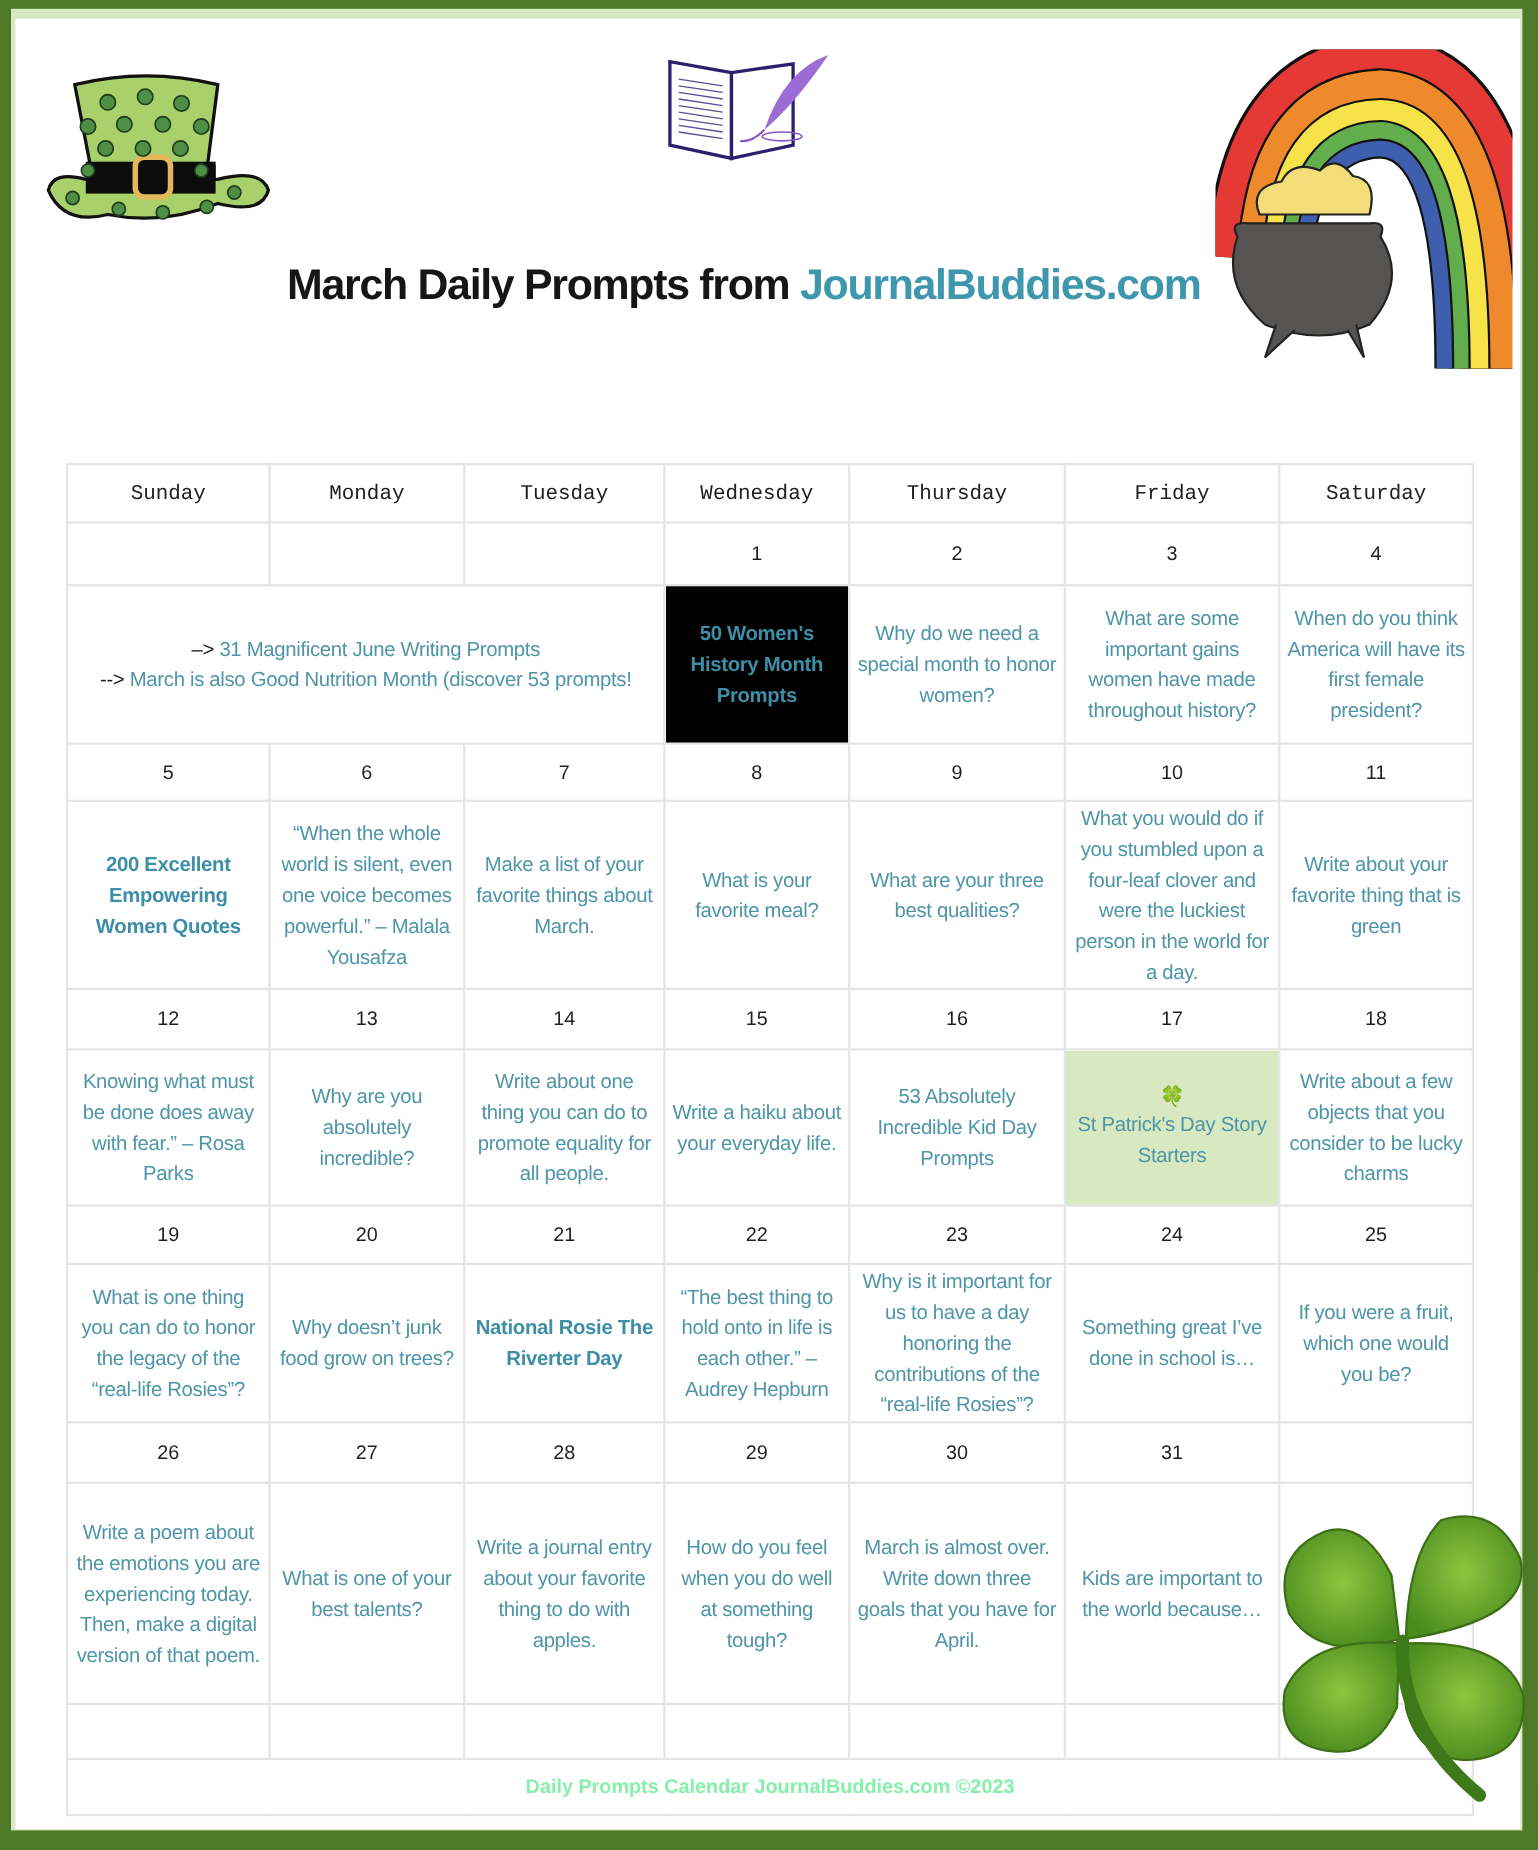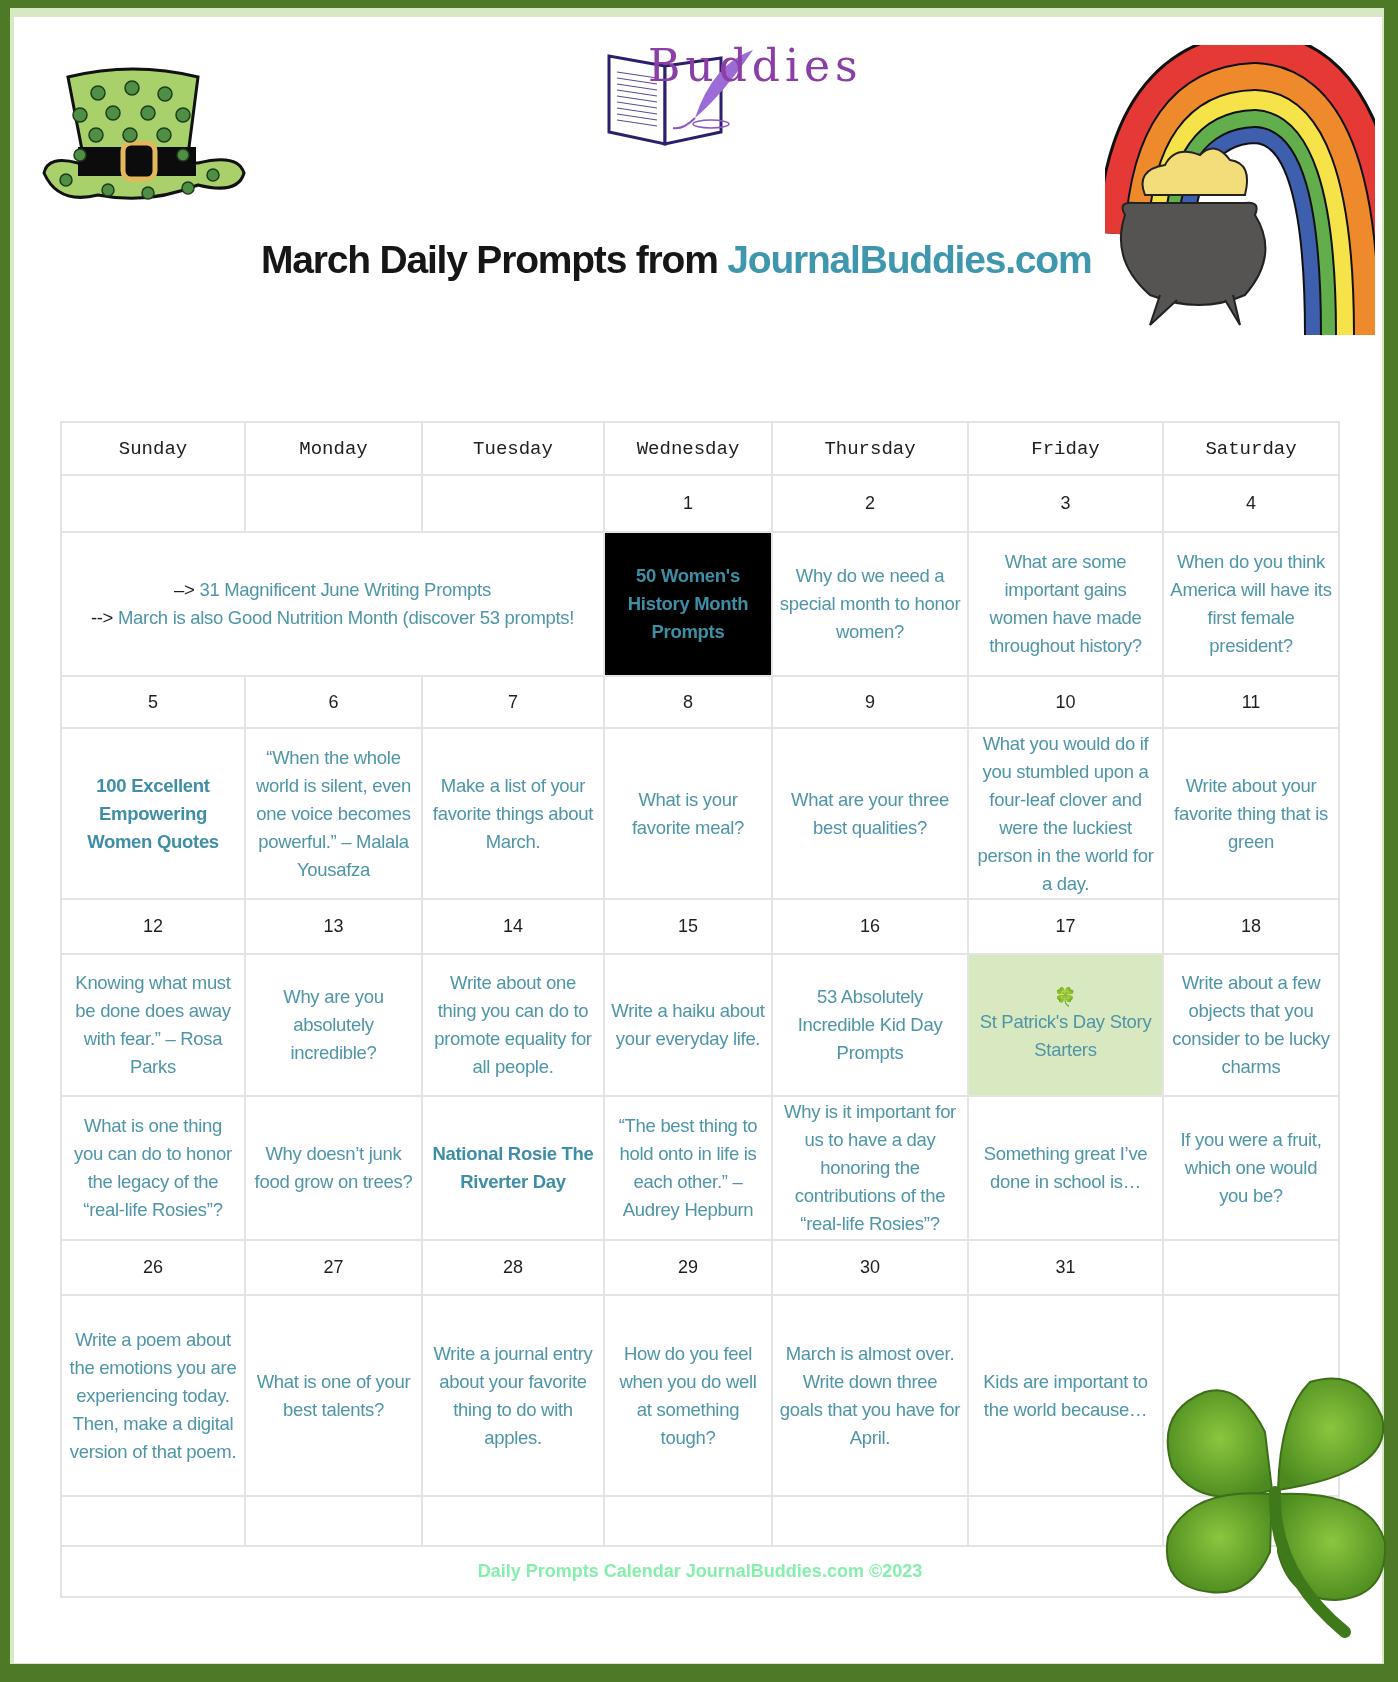--- a/index.html
+++ b/index.html
@@ -74,21 +74,20 @@
       <line x1="14" y1="58" x2="54" y2="64"></line>
     <line x1="14" y1="64" x2="54" y2="70"></line>
       <line x1="14" y1="70" x2="54" y2="76"></line>
       <line x1="14" y1="76" x2="54" y2="82"></line>
   </g>
   <path d="M150 6 Q110 20 92 74 Q120 50 150 6Z" fill="#9b6bd6"></path>
   <path d="M92 74 Q80 86 70 84" stroke="#8e55c8" stroke-width="2" fill="none"></path>
   <ellipse cx="108" cy="80" rx="18" ry="4" fill="none" stroke="#8e55c8" stroke-width="1.5"></ellipse>
 </svg>
 <div class="logo-text">
-  <span class="l2">Buddies</span>
 </div>
 
 <div class="title"><span>March Daily Prompts from </span><span class="accent">JournalBuddies.com</span></div>
 
 <svg class="rainbow" viewBox="0 0 275 300">
   <g fill="none" stroke-linecap="butt">
     <path d="M30 190 Q40 30 150 25 Q265 30 265 290" stroke="#111" stroke-width="78"></path>
     <path d="M30 190 Q40 30 150 25 Q265 30 265 290" stroke="#e53935" stroke-width="72"></path>
     <path d="M44 190 Q52 46 150 42 Q250 46 250 290" stroke="#111" stroke-width="50"></path>
     <path d="M44 190 Q52 46 150 42 Q250 46 250 290" stroke="#ef8a2c" stroke-width="46"></path>
@@ -149,21 +148,21 @@
   <tr class="date-row" style="height:52px">
     <td>5</td>
     <td>6</td>
     <td>7</td>
     <td>8</td>
     <td>9</td>
     <td>10</td>
     <td>11</td>
   </tr>
   <tr style="height:171px">
-    <td class="prompt bold">100 Excellent Empowering Women Quotes</td>
+    <td class="prompt bold">200 Excellent Empowering Women Quotes</td>
     <td class="prompt">“When the whole world is silent, even one voice becomes powerful.” – Malala Yousafza</td>
     <td class="prompt">Make a list of your favorite things about March.</td>
     <td class="prompt">What is your favorite meal?</td>
     <td class="prompt">What are your three best qualities?</td>
     <td class="prompt">What you would do if you stumbled upon a four-leaf clover and were the luckiest person in the world for a day.</td>
     <td class="prompt">Write about your favorite thing that is green</td>
   </tr>
 
   <tr class="date-row" style="height:55px">
     <td>12</td>
@@ -180,20 +179,29 @@
     <td class="prompt">Write about one thing you can do to promote equality for all people.</td>
     <td class="prompt">Write a haiku about your everyday life.</td>
     <td class="prompt">53 Absolutely Incredible Kid Day Prompts</td>
     <td class="prompt bg-green">
       <span class="clover-emoji">🍀</span>
       <span>St Patrick's Day Story Starters</span>
     </td>
     <td class="prompt">Write about a few objects that you consider to be lucky charms</td>
   </tr>
 
+  <tr class="date-row" style="height:53px">
+    <td>19</td>
+    <td>20</td>
+    <td>21</td>
+    <td>22</td>
+    <td>23</td>
+    <td>24</td>
+    <td>25</td>
+  </tr>
   <tr style="height:144px">
     <td class="prompt">What is one thing you can do to honor the legacy of the “real-life Rosies”?</td>
     <td class="prompt">Why doesn’t junk food grow on trees?</td>
     <td class="prompt bold">National Rosie The Riverter Day</td>
     <td class="prompt">“The best thing to hold onto in life is each other.” – Audrey Hepburn</td>
     <td class="prompt">Why is it important for us to have a day honoring the contributions of the “real-life Rosies”?</td>
     <td class="prompt">Something great I’ve done in school is…</td>
     <td class="prompt">If you were a fruit, which one would you be?</td>
   </tr>
 

